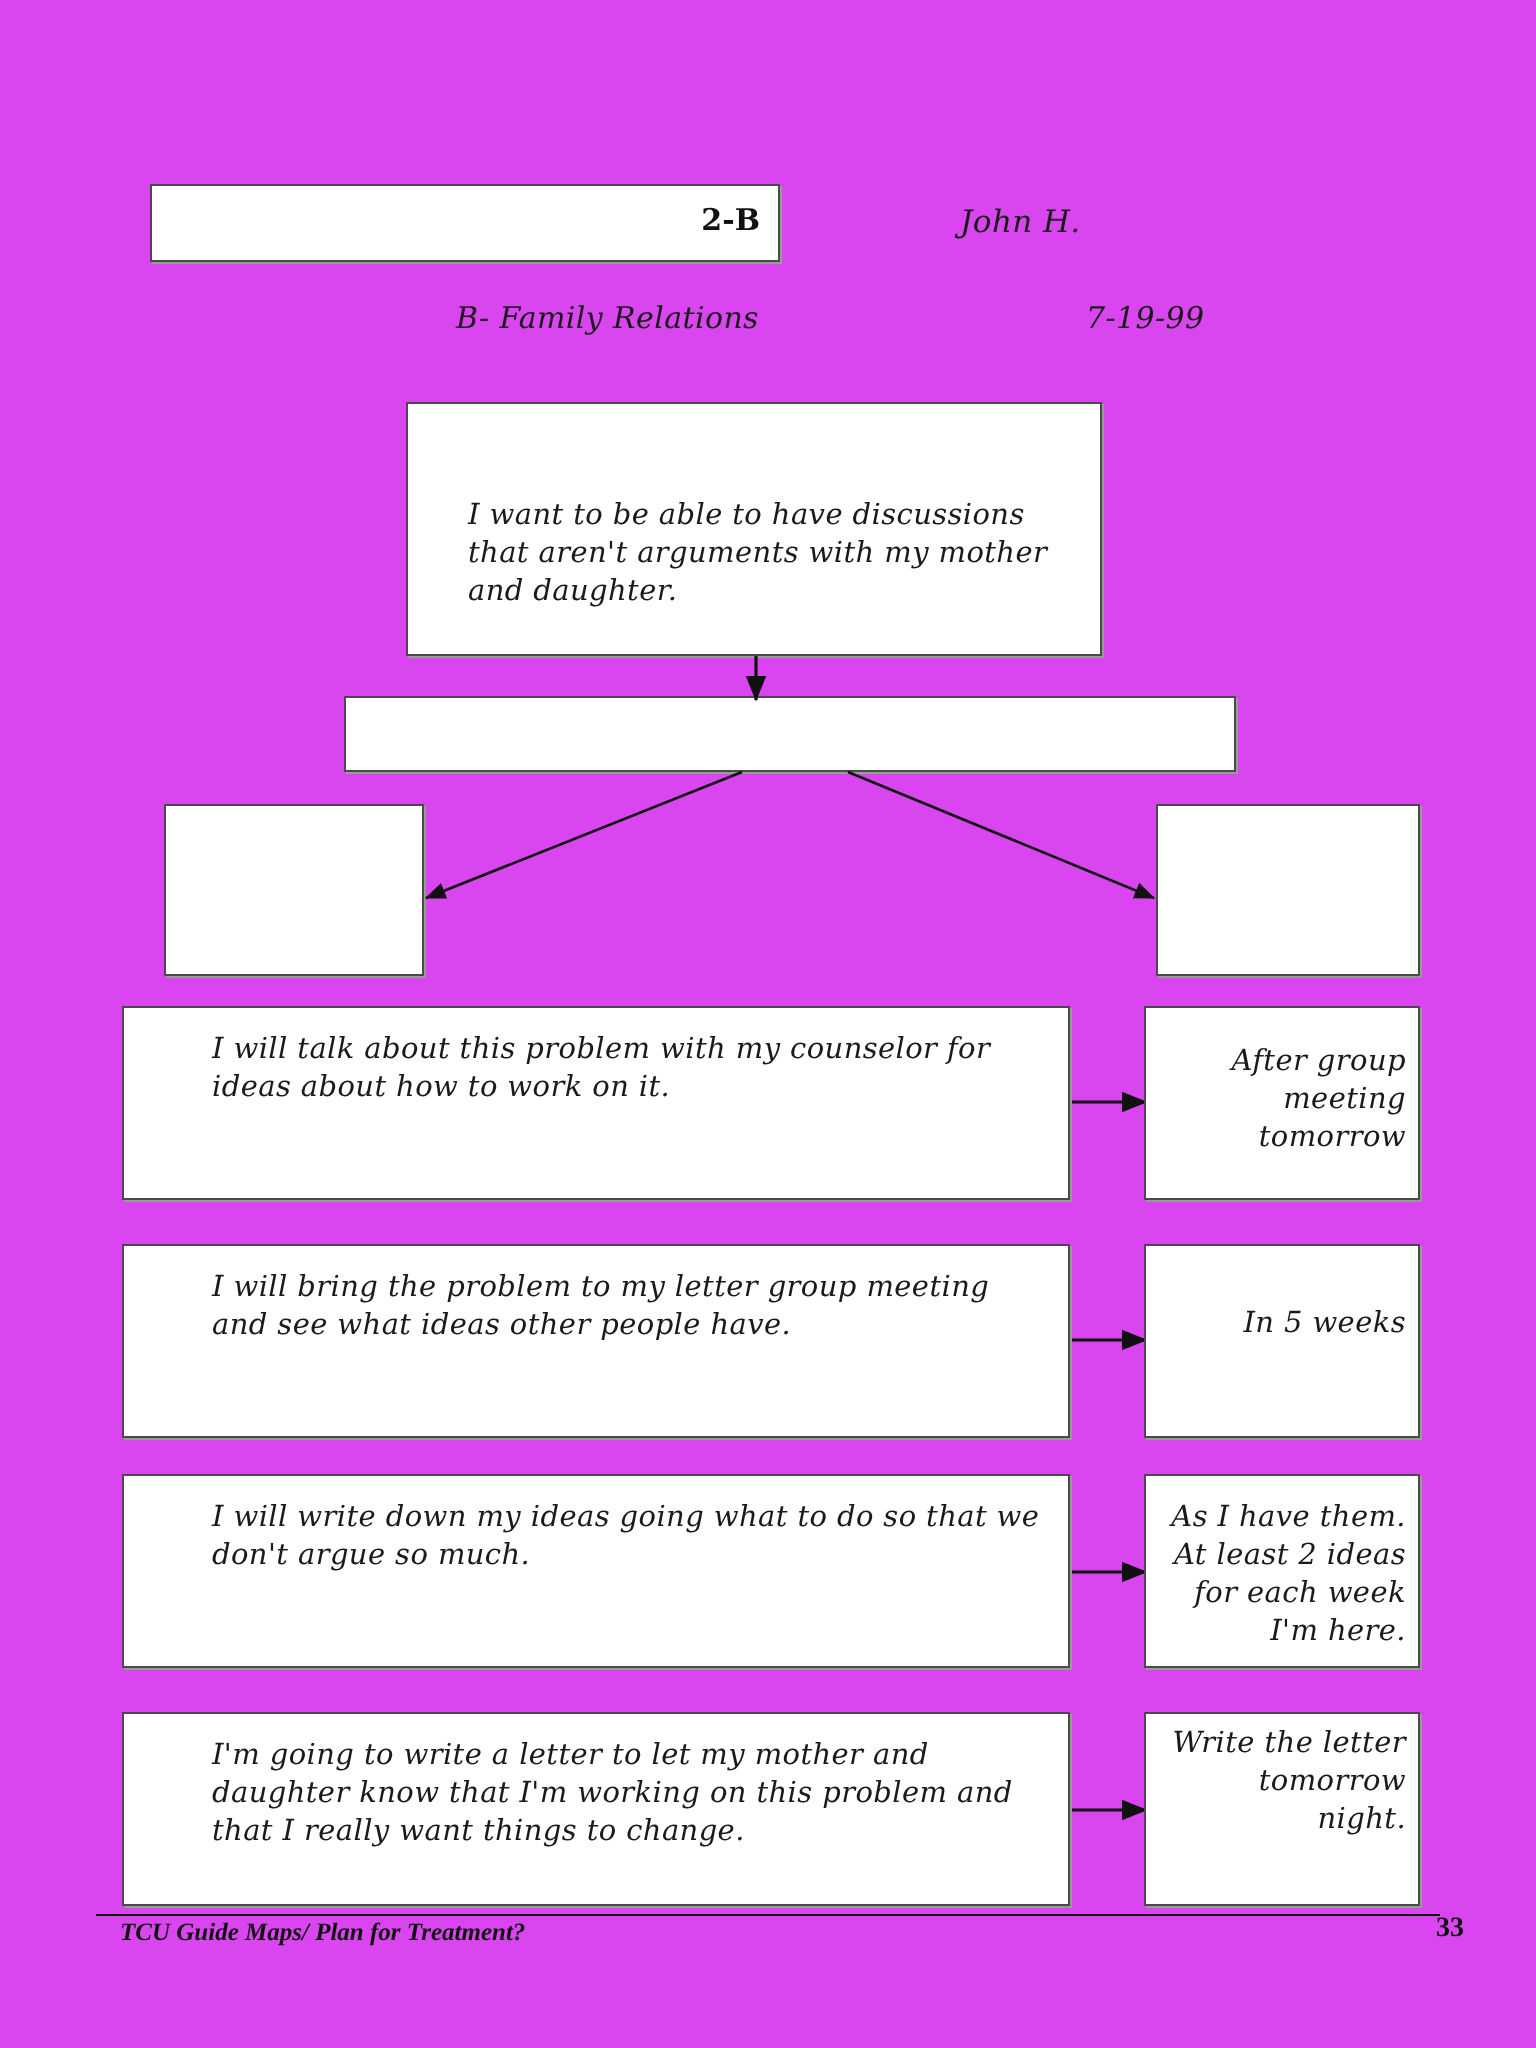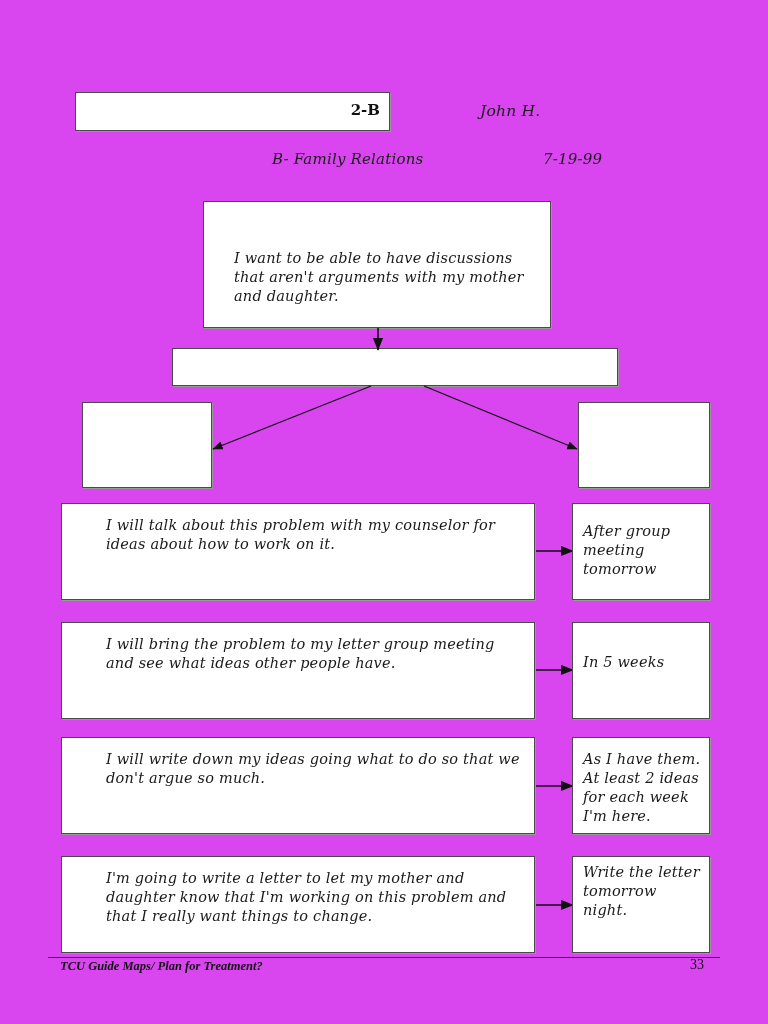--- a/index.html
+++ b/index.html
@@ -55,21 +55,20 @@
     position: absolute;
     left: 480px;
     top: 102px;
     font-size: 15.5px;
   }
   #module-label {
     position: absolute;
     left: 228px;
     top: 150px;
     font-size: 15px;
-    margin-left: 44px;
   }
   #date-label {
     position: absolute;
     left: 543px;
     top: 150px;
     font-size: 15px;
     font-style: italic;
   }
   
   #goal-box {
@@ -133,20 +132,21 @@
     left: 572px;
     width: 138px;
     height: 97px;
   }
   .when-box .when-text {
     position: absolute;
     left: 10px;
     width: 120px;
     font-size: 14.5px;
     line-height: 19px;
+    text-align: right;
   }
   .row1 { top: 503px; }
   .row2 { top: 622px; }
   .row3 { top: 737px; }
   .row4 { top: 856px; }
   #when-1 .when-text { top: 18px; }
   #when-2 .when-text { top: 30px; }
   #when-3 .when-text { top: 12px; }
   #when-4 .when-text { top: 6px; }
   
@@ -163,24 +163,24 @@
     left: 60px;
     top: 959px;
     font-family: "Liberation Serif", serif;
     font-style: italic;
     font-weight: bold;
     font-size: 12.5px;
     color: #111;
   }
   #footer-page {
     position: absolute;
-    right: 64px;
+    right: 36px;
     top: 957px;
     font-family: "Liberation Serif", serif;
-    font-weight: normal;
+    font-weight: bold;
     font-size: 14px;
     color: #111;
   }
 </style>
 </head>
 <body>
 
 <div id="page">
 
   <div class="box box-shadow-edge" id="code-box">

